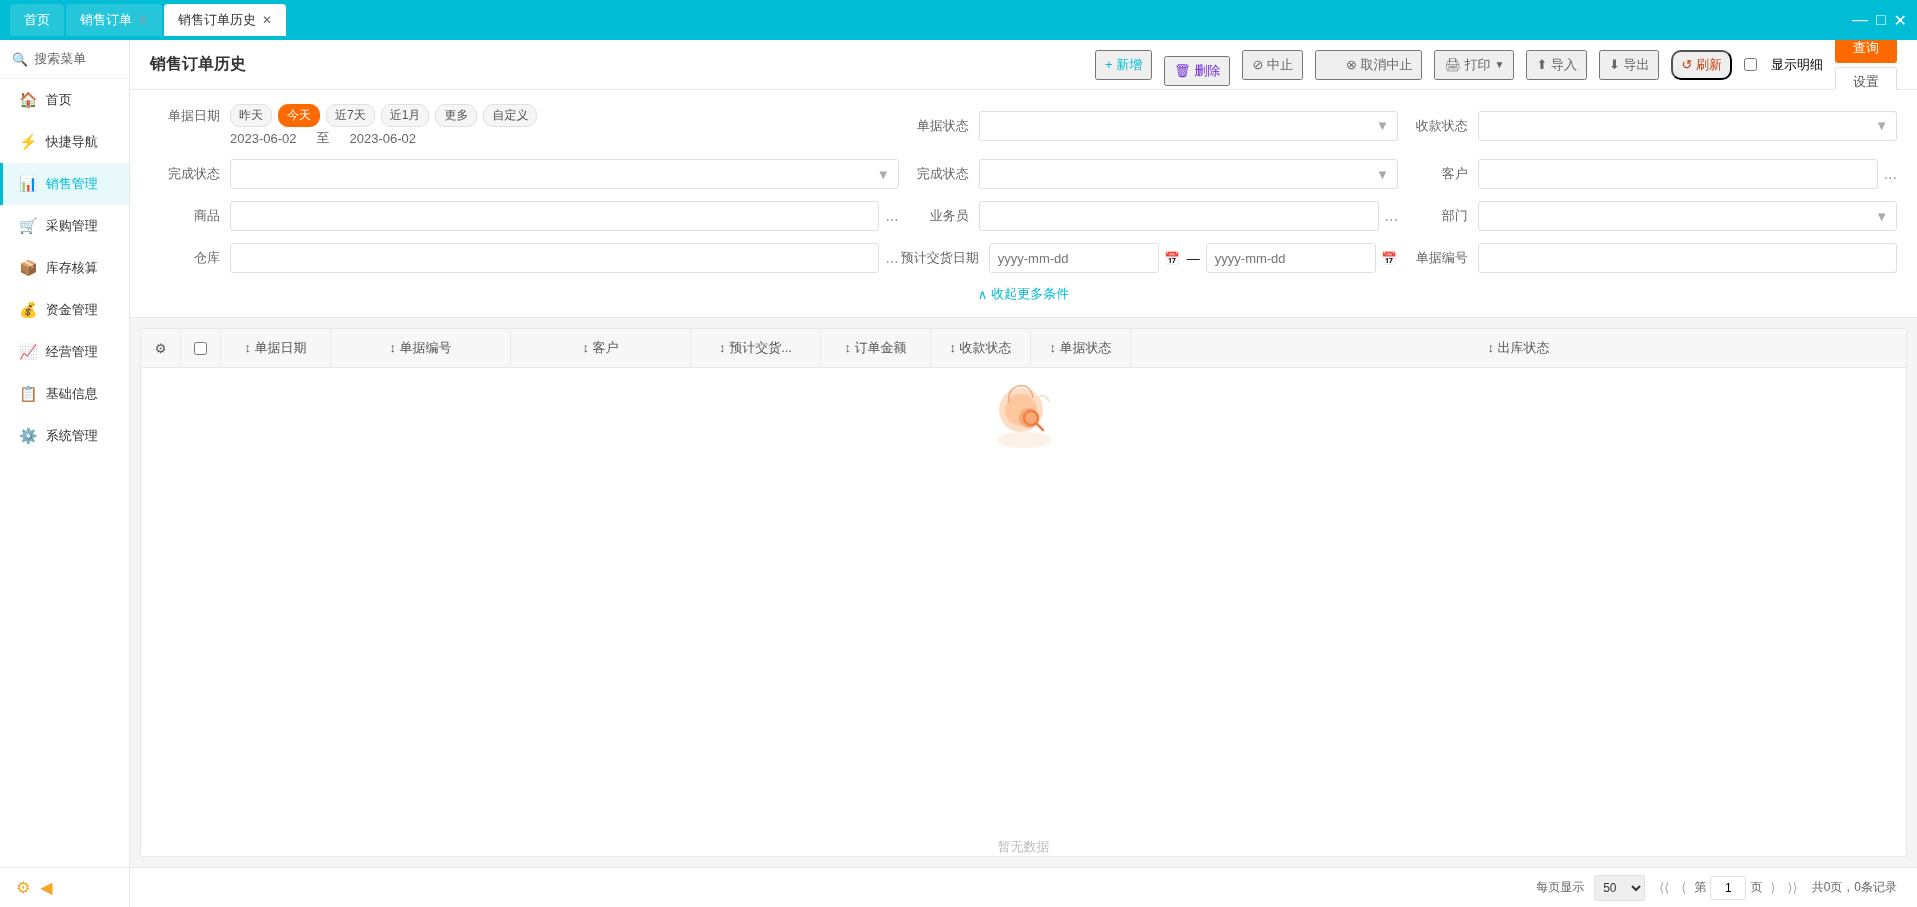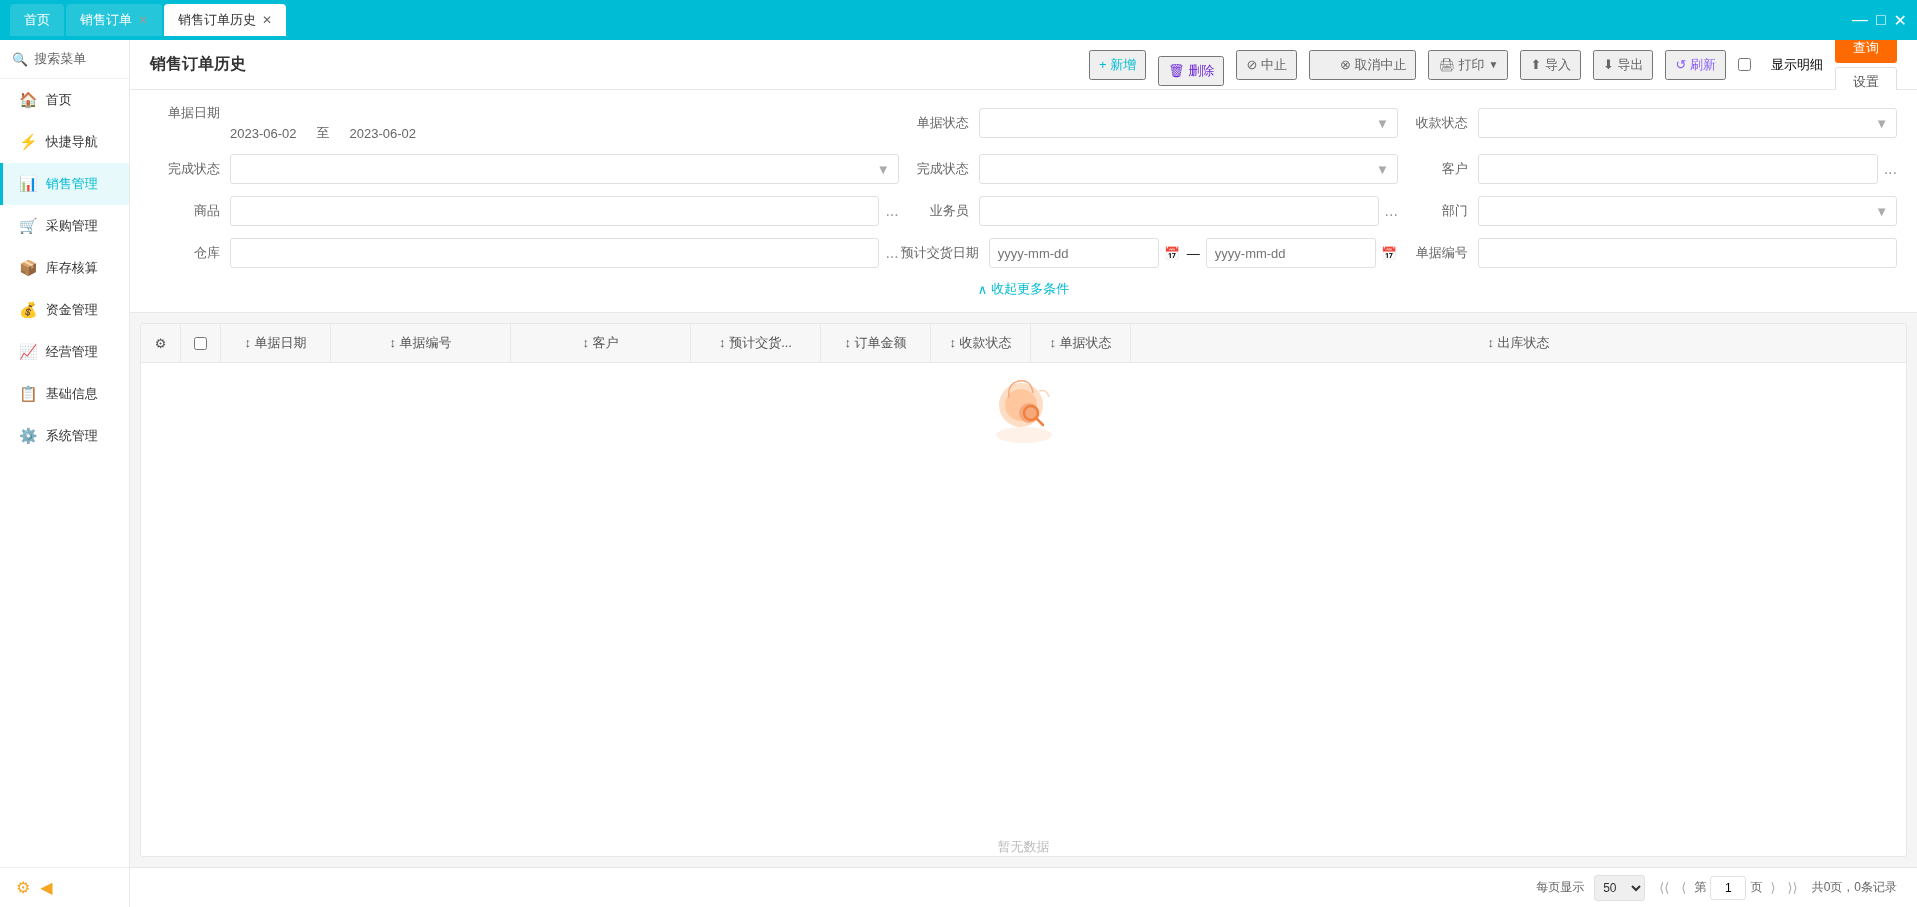--- a/index.html
+++ b/index.html
@@ -30,21 +30,21 @@
 
     
     .content { flex: 1; display: flex; flex-direction: column; overflow: hidden; }
 
     
     .page-header { height: 50px; background: #fff; border-bottom: 1px solid #e8e8e8; display: flex; align-items: center; justify-content: space-between; padding: 0 20px; flex-shrink: 0; }
     .page-title { font-size: 16px; font-weight: bold; color: #333; }
     .toolbar { display: flex; align-items: center; gap: 12px; }
     .toolbar-btn { display: flex; align-items: center; gap: 4px; cursor: pointer; color: #555; font-size: 13px; padding: 4px 8px; }
     .toolbar-btn-new { color: #00bcd4; }
-    .toolbar-checkbox { display: flex; align-items: center; gap: 20px; }
+    .toolbar-checkbox { display: flex; align-items: center; gap: 14px; }
     .toolbar-checkbox input { cursor: pointer; }
 
     
     .filter-area { background: #fff; padding: 14px 20px; border-bottom: 1px solid #e8e8e8; flex-shrink: 0; }
     .filter-row { display: flex; align-items: center; margin-bottom: 12px; gap: 0; }
     .filter-row:last-child { margin-bottom: 0; }
     .filter-item { display: flex; align-items: center; flex: 1; }
     .filter-label { width: 80px; text-align: right; color: #666; padding-right: 10px; flex-shrink: 0; font-size: 13px; }
     .filter-control { flex: 1; display: flex; align-items: center; gap: 6px; }
     .filter-select { flex: 1; height: 30px; border: 1px solid #e0e0e0; border-radius: 3px; padding: 0 8px; color: #333; background: #fff; display: flex; align-items: center; justify-content: space-between; cursor: pointer; font-size: 13px; }
@@ -183,40 +183,48 @@
         <button class="toolbar-btn" style="color:#666;">
           <span>🖨 打印</span>
           <span style="font-size:10px;">▼</span>
         </button>
         <button class="toolbar-btn" style="color:#666;">
           <span>⬆ 导入</span>
         </button>
         <button class="toolbar-btn" style="color:#666;">
           <span>⬇ 导出</span>
         </button>
-        <button class="toolbar-btn" style="color:#8b5cf6;">
+        <button class="toolbar-btn" style="color:#c2410c;border-radius:10px;">
           <span>↺ 刷新</span>
         </button>
         <div class="toolbar-checkbox">
           <input type="checkbox" style="">
           <span>显示明细</span>
         </div>
         <div class="btn-group">
           <button class="query-btn">查询</button>
           <button class="settings-btn">设置</button>
         </div>
       </div>
     </div>
 
     <div class="filter-area">
 
       <div class="filter-row">
         <div class="filter-item" style="flex:1.5; align-items:flex-start; flex-direction:column;">
           <div style="display:flex; align-items:center;">
             <span class="filter-label">单据日期</span>
+            <div class="date-filters">
+              <span class="date-btn">昨天</span>
+              <span class="date-btn active">今天</span>
+              <span class="date-btn">近7天</span>
+              <span class="date-btn">近1月</span>
+              <span class="date-btn">更多</span>
+              <span class="date-btn">自定义</span>
+            </div>
           </div>
           <div class="date-range" style="margin-left:80px;">
             <span>2023-06-02</span>
             <span> 至 </span>
             <span>2023-06-02</span>
           </div>
         </div>
         <div class="filter-item" style="flex:1;">
           <span class="filter-label">单据状态</span>
           <div class="filter-select">

